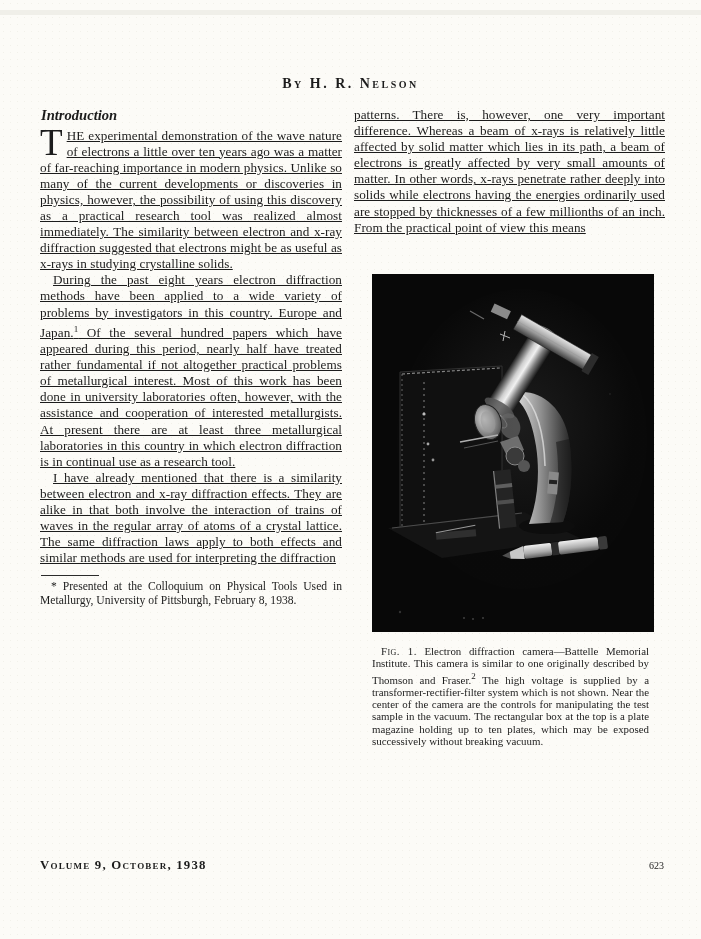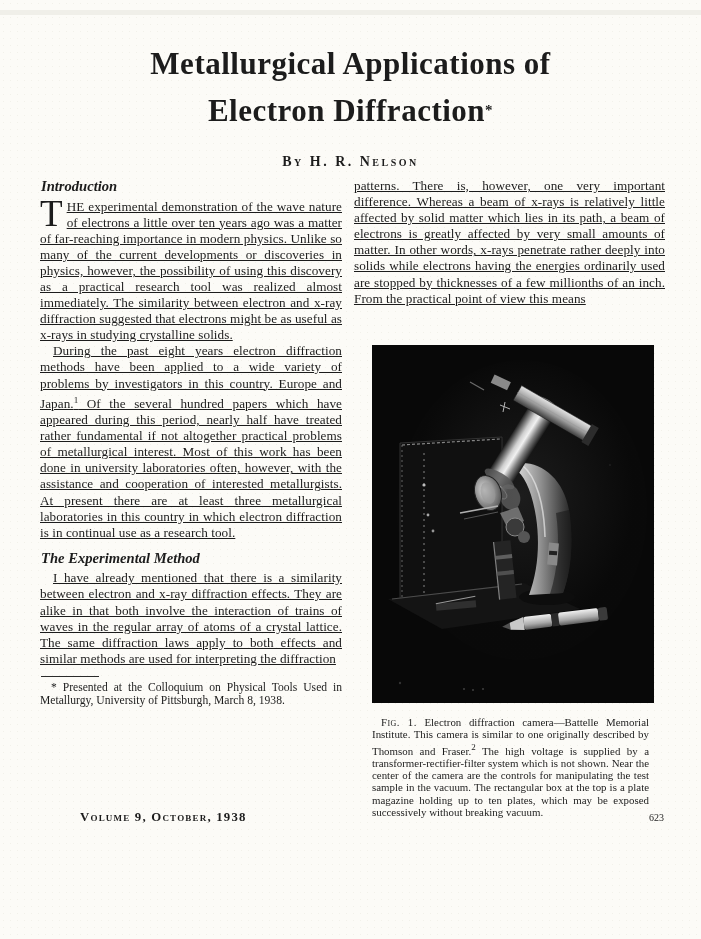--- a/index.html
+++ b/index.html
@@ -16,68 +16,63 @@
   }
   .scan-line{position:absolute;top:10px;left:0;width:100%;height:5px;background:#f0efe9;}
   
   .header{padding-top:48px;text-align:center;}
   .title{font-size:31px;font-weight:bold;letter-spacing:.5px;line-height:1;}
   .title-line2{margin-top:16px;}
   .title sup{font-size:15px;vertical-align:6px;}
   .byline{margin-top:28px;font-size:14px;font-variant:small-caps;letter-spacing:2.5px;font-weight:bold;}
   .affiliation{margin-top:9px;font-size:13px;font-style:italic;font-weight:bold;}
   
-  .columns{display:flex;gap:12px;padding:0 36px 0 40px;margin-top:8px;}
+  .columns{display:flex;gap:12px;padding:0 36px 0 40px;margin-top:15px;}
   .col{width:308px;}
   .col-right{width:311px;}
   .body-text{font-size:13.2px;line-height:16.1px;text-align:justify;margin:0;letter-spacing:.05px;text-decoration:underline;}
   .indent{text-indent:13px;}
   h3.sect{font-size:14.6px;font-style:italic;font-weight:bold;margin:0 0 3px 1px;line-height:1.2;}
   h3.sect.second{margin-top:9px;}
   .dropcap{float:left;font-size:37px;line-height:28px;padding:1px 4px 0 0;}
   sup{font-size:9px;}
   
   .footnote{margin-top:9px;}
   .footnote-rule{width:58px;border-top:1px solid #2b2b2b;margin:0 0 4px 1px;}
   .footnote p{font-size:11.6px;line-height:13.4px;text-align:justify;margin:0;text-indent:11px;}
   
   figure{margin:22px 0 0 2px;padding:16px;}
   .photo{display:block;width:282px;height:358px;}
   figcaption{margin-top:13px;font-size:10.9px;line-height:12.4px;text-align:justify;text-indent:9px;}
   .sc{font-variant:small-caps;letter-spacing:.4px;}
   
-  .footer{position:absolute;top:810px;left:40px;right:37px;display:flex;justify-content:space-between;align-items:baseline;margin-left:40px;}
+  .footer{position:absolute;top:858px;left:40px;right:37px;display:flex;justify-content:space-between;align-items:baseline;}
   .journal{font-size:12.8px;font-variant:small-caps;font-weight:bold;letter-spacing:1.2px;}
   .pageno{font-size:10px;}
 </style>
 </head>
 <body>
 
 <div class="page">
   <div class="scan-line"></div>
 
   <div class="header">
-    <div class="title">
-      <div>Metallurgical Applications of</div>
-      <div class="title-line2"><span>Electron Diffraction</span><sup>*</sup></div>
-    </div>
     <div class="byline">By H. R. Nelson</div>
   </div>
 
   <div class="columns">
 
     <div class="col">
       <h3 class="sect">Introduction</h3>
       <p class="body-text"><span class="dropcap">T</span><span>HE experimental demonstration of the wave nature of electrons a little over ten years ago was a matter of far-reaching importance in modern physics. Unlike so many of the current developments or discoveries in physics, however, the possibility of using this discovery as a practical research tool was realized almost immediately. The similarity between electron and x-ray diffraction suggested that electrons might be as useful as x-rays in studying crystalline solids.</span></p>
       <p class="body-text indent"><span>During the past eight years electron diffraction methods have been applied to a wide variety of problems by investigators in this country. Europe and Japan.</span><sup>1</sup><span> Of the several hundred papers which have appeared during this period, nearly half have treated rather fundamental if not altogether practical problems of metallurgical interest. Most of this work has been done in university laboratories often, however, with the assistance and cooperation of interested metallurgists. At present there are at least three metallurgical laboratories in this country in which electron diffraction is in continual use as a research tool.</span></p>
-      <h3 class="sect second">The Experimental Method</h3>
       <p class="body-text indent">I have already mentioned that there is a similarity between electron and x-ray diffraction effects. They are alike in that both involve the interaction of trains of waves in the regular array of atoms of a crystal lattice. The same diffraction laws apply to both effects and similar methods are used for interpreting the diffraction</p>
       <div class="footnote">
         <div class="footnote-rule"></div>
-        <p>* Presented at the Colloquium on Physical Tools Used in Metallurgy, University of Pittsburgh, March 8, 1938.</p>
+        <p>* Presented at the Colloquium on Physical Tools Used in Metallurgy, University of Pittsburgh, February 8, 1938.</p>
       </div>
     </div>
 
     <div class="col col-right">
       <p class="body-text">patterns. There is, however, one very important difference. Whereas a beam of x-rays is relatively little affected by solid matter which lies in its path, a beam of electrons is greatly affected by very small amounts of matter. In other words, x-rays penetrate rather deeply into solids while electrons having the energies ordinarily used are stopped by thicknesses of a few millionths of an inch. From the practical point of view this means</p>
 
       <figure>
         <svg class="photo" viewBox="0 0 282 358" xmlns="http://www.w3.org/2000/svg">
           <defs>
             <radialGradient id="glow" cx="50%" cy="45%" r="60%">

